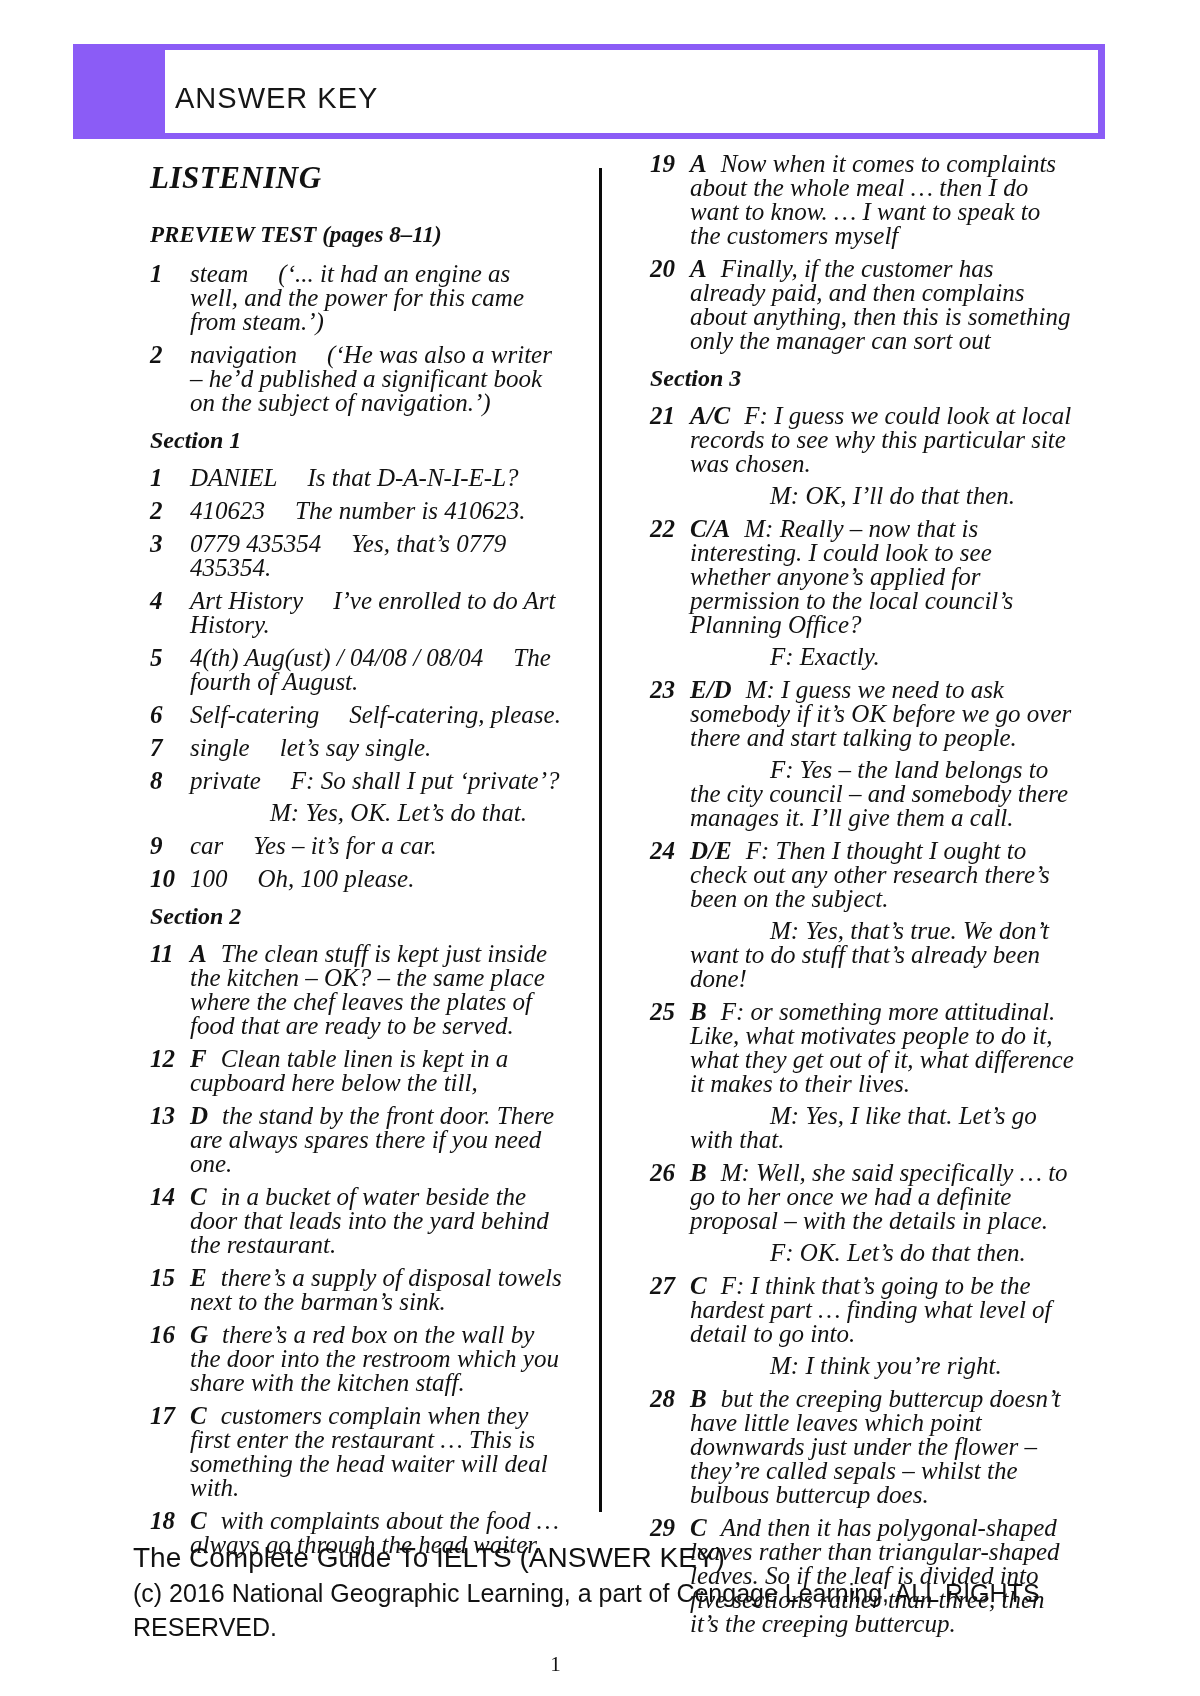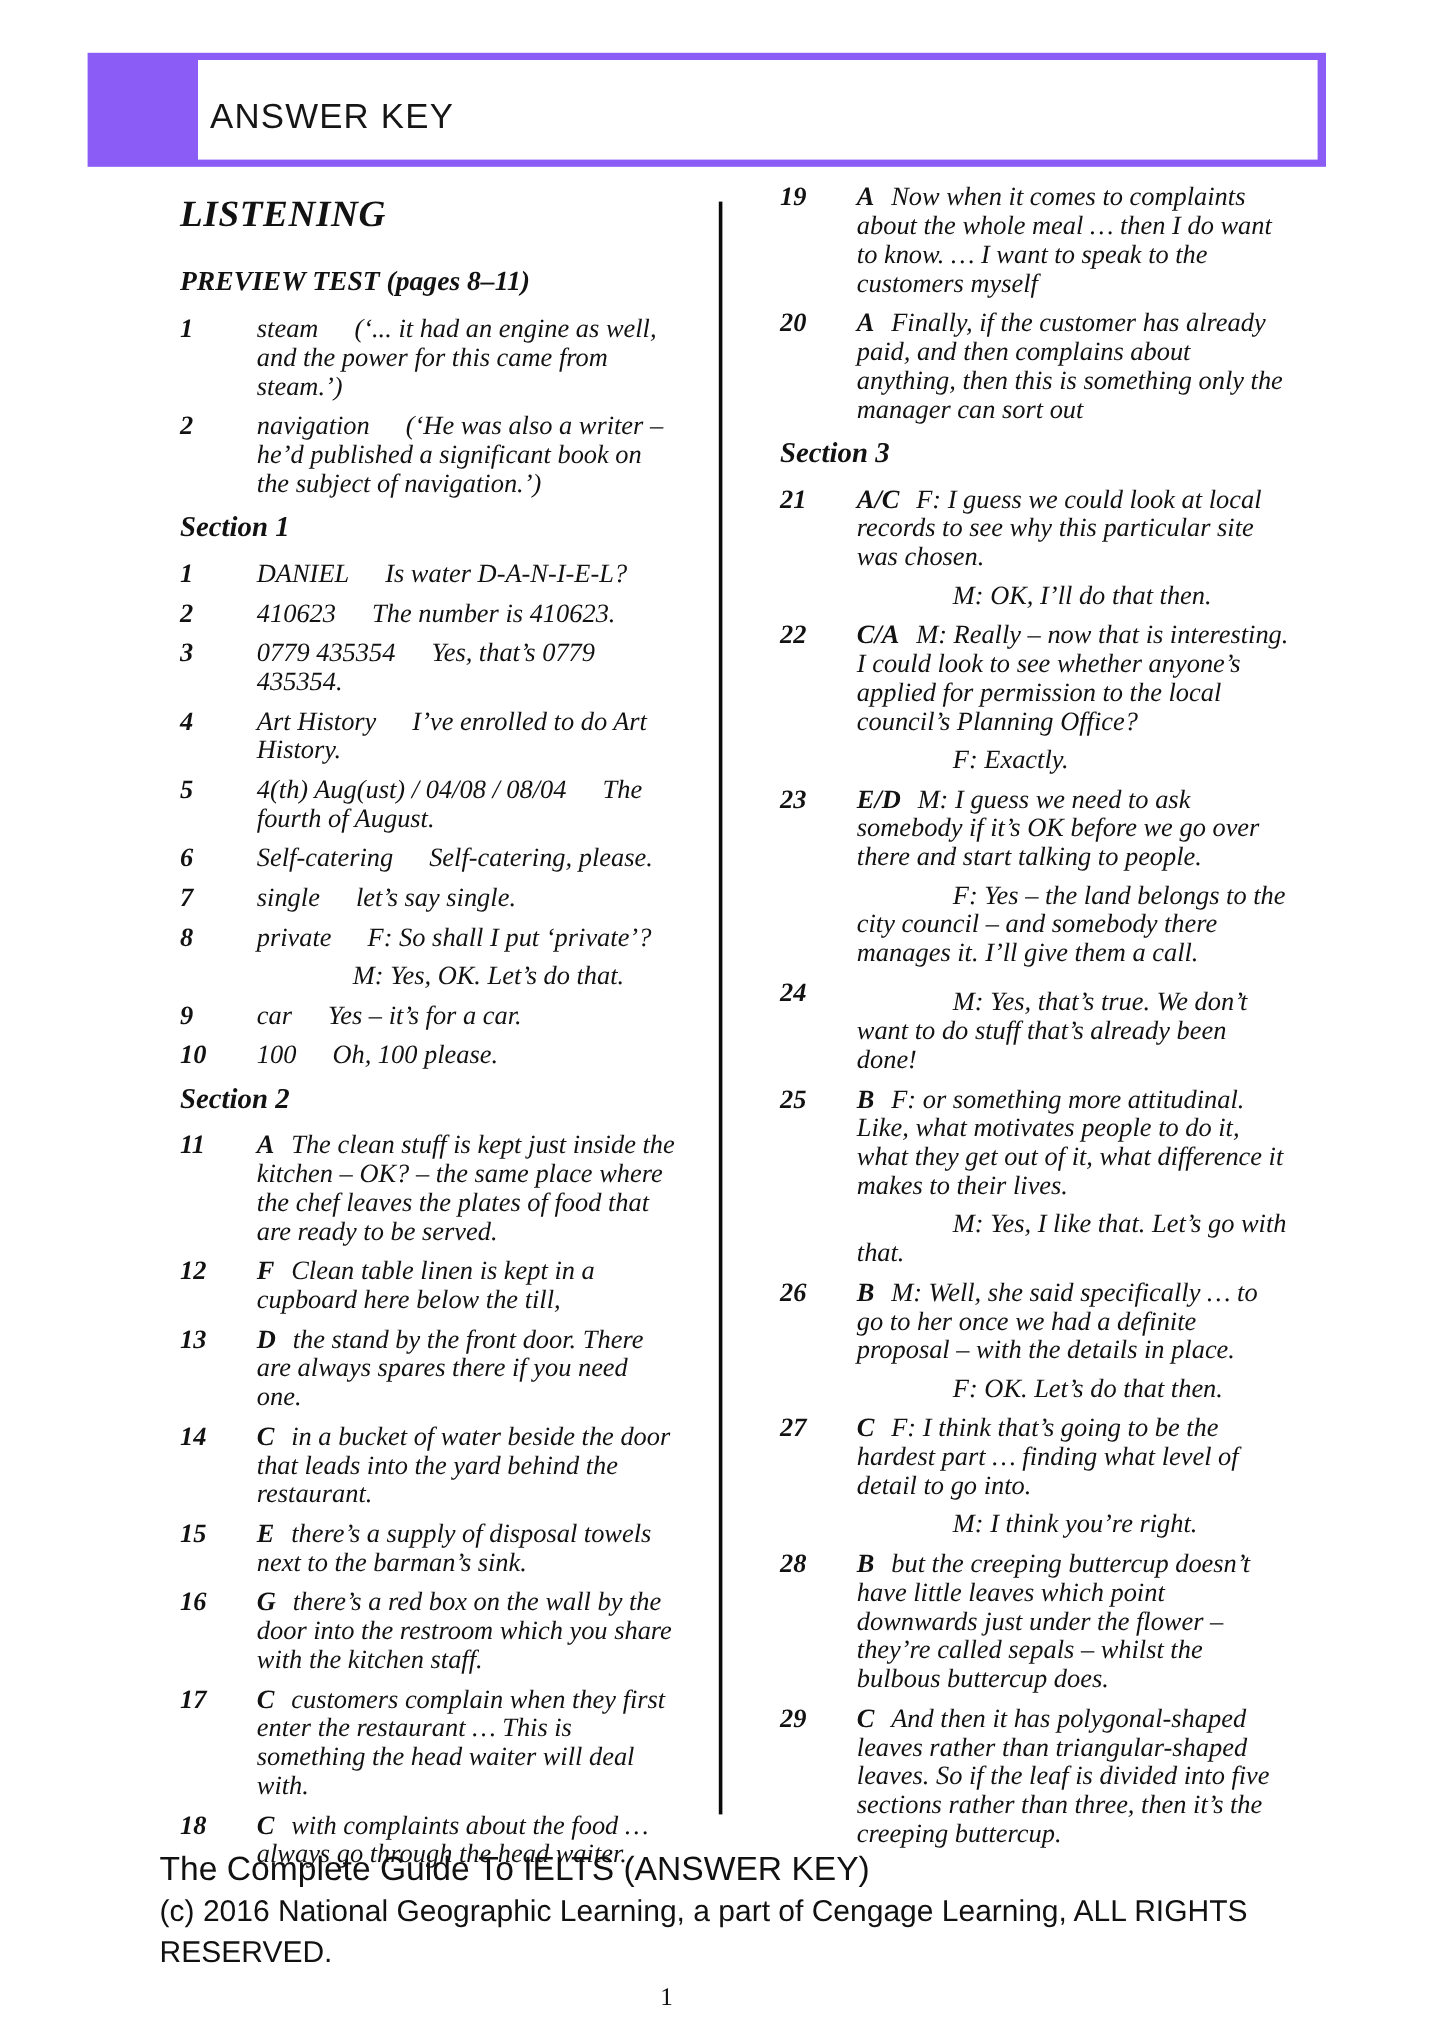--- a/index.html
+++ b/index.html
@@ -26,21 +26,21 @@
   .col{position:absolute;top:152px;font-style:italic;}
   .col-left{left:150px;width:414px;}
   .col-right{left:650px;width:424px;}
   .divider{
     position:absolute;left:599px;top:168px;width:3px;height:1344px;
     background:#0a0a0a;
   }
   .h1{font-size:31px;font-weight:bold;margin:8px 0 26px 0;letter-spacing:.5px;}
   .h2{font-size:23px;font-weight:bold;margin:0 0 14px 0;}
   .h3{font-size:24px;font-weight:bold;margin:12px 0 12px 0;}
-  .item{display:flex;margin-bottom:9px;font-size:22px;line-height:24px;gap:24px;}
+  .item{display:flex;margin-bottom:9px;font-size:25px;line-height:24px;}
   .item .num{width:40px;flex-shrink:0;font-weight:bold;}
   .item .body{flex:1;}
   .answer{margin-right:30px;}
   .answer.bold{font-weight:bold;margin-right:14px;}
   .sub{margin-top:8px;text-indent:80px;}
   
   .footer{
     position:absolute;left:133px;top:1540px;width:940px;
     font-family:"Liberation Sans","DejaVu Sans",sans-serif;color:#111;
   }
@@ -72,21 +72,21 @@
     <div class="item">
       <span class="num">2</span>
       <div class="body">
         <div class="main"><span class="answer">navigation</span><span class="txt">(‘He was also a writer – he’d published a significant book on the subject of navigation.’)</span></div>
       </div>
     </div>
     <div class="h3">Section 1</div>
     <div class="item">
       <span class="num">1</span>
       <div class="body">
-        <div class="main"><span class="answer">DANIEL</span><span class="txt">Is water D-A-N-I-E-L?</span></div>
+        <div class="main"><span class="answer">DANIEL</span><span class="txt">Is that D-A-N-I-E-L?</span></div>
       </div>
     </div>
     <div class="item">
       <span class="num">2</span>
       <div class="body">
         <div class="main"><span class="answer">410623</span><span class="txt">The number is 410623.</span></div>
       </div>
     </div>
     <div class="item">
       <span class="num">3</span>
@@ -219,20 +219,21 @@
     <div class="item">
       <span class="num">23</span>
       <div class="body">
         <div class="main"><span class="answer bold">E/D</span><span class="txt">M: I guess we need to ask somebody if it’s OK before we go over there and start talking to people.</span></div>
         <div class="sub">F: Yes – the land belongs to the city council – and somebody there manages it. I’ll give them a call.</div>
       </div>
     </div>
     <div class="item">
       <span class="num">24</span>
       <div class="body">
+        <div class="main"><span class="answer bold">D/E</span><span class="txt">F: Then I thought I ought to check out any other research there’s been on the subject.</span></div>
         <div class="sub">M: Yes, that’s true. We don’t want to do stuff that’s already been done!</div>
       </div>
     </div>
     <div class="item">
       <span class="num">25</span>
       <div class="body">
         <div class="main"><span class="answer bold">B</span><span class="txt">F: or something more attitudinal. Like, what motivates people to do it, what they get out of it, what difference it makes to their lives.</span></div>
         <div class="sub">M: Yes, I like that. Let’s go with that.</div>
       </div>
     </div>

